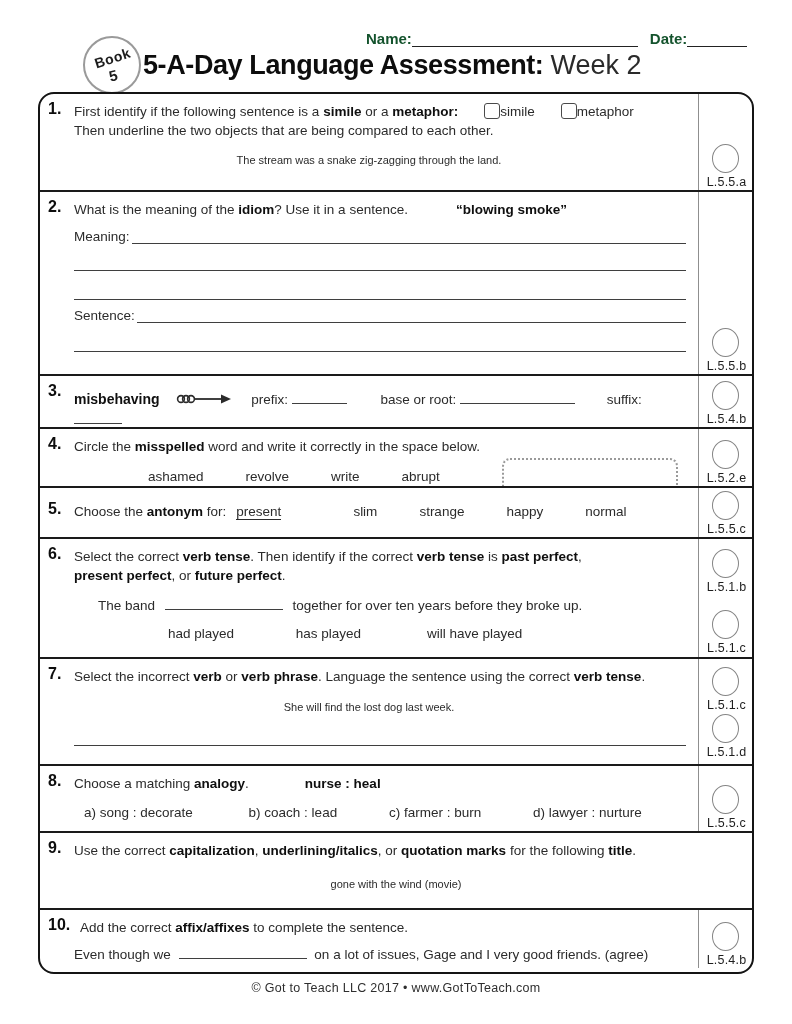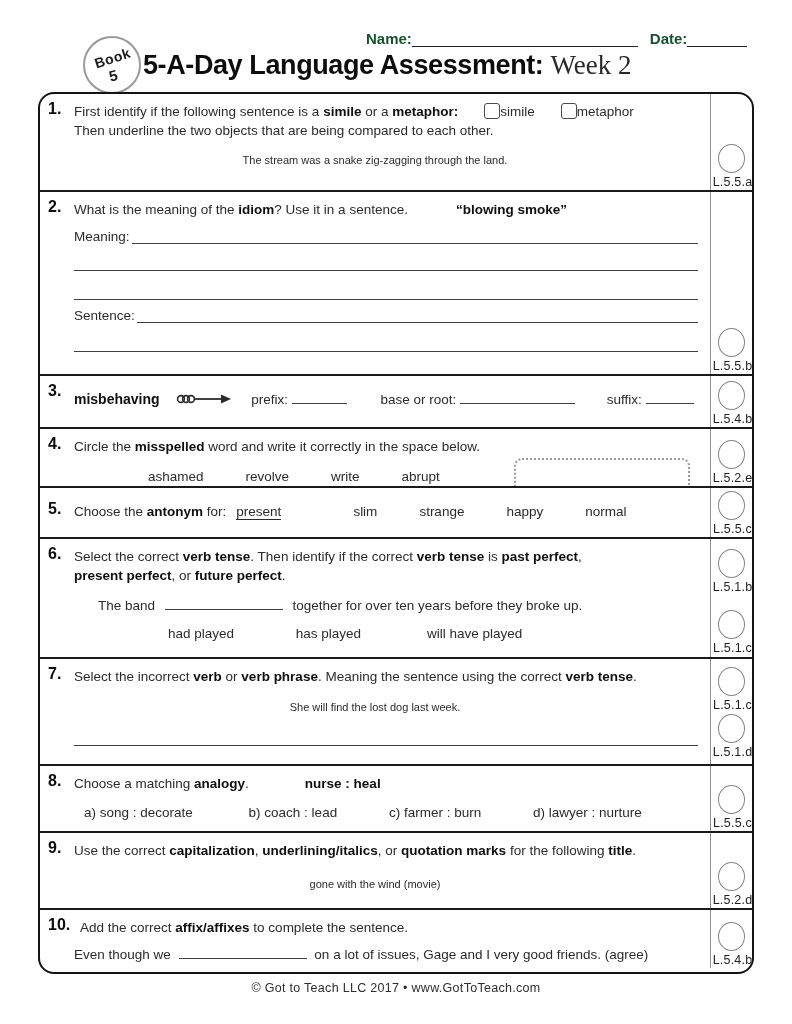--- a/index.html
+++ b/index.html
@@ -14,30 +14,30 @@
                 color: #1c1c1c; transform: rotate(-18deg); letter-spacing: .5px; }
   .badge-num  { position: absolute; left: 24px; top: 29px; font-size: 15px; font-weight: 700;
                 color: #1c1c1c; transform: rotate(-14deg); }
   .name-row { position: absolute; left: 366px; top: 30px; display: flex; align-items: flex-end; }
   .nd-label { font-size: 15px; font-weight: 700; color: #14532d; }
   .nd-line  { display: inline-block; height: 15px; border-bottom: 1.6px solid #222; }
   .name-line { width: 226px; margin-right: 12px; }
   .date-line { width: 60px; }
   .page-title { position: absolute; left: 143px; top: 50px; white-space: nowrap; }
   .title-bold  { font-size: 27px; font-weight: 800; color: #0d0d0d; letter-spacing: -0.4px; }
-  .title-light { font-size: 27px; font-weight: 400; color: #2a2a2a; margin-left: 7px; font-family: Liberation Serif, serif; }
+  .title-light { font-size: 27px; font-weight: 400; color: #2a2a2a; margin-left: 7px; }
 
   
   .box { position: absolute; left: 38px; top: 92px; width: 716px; height: 882px;
          border: 2.5px solid #141414; border-radius: 16px; overflow: hidden;
          display: flex; flex-direction: column; background: #fff; }
   .sec { display: flex; flex: none; }
   .sec + .sec { border-top: 2px solid #1a1a1a; }
   .sec-main { flex: 1 1 auto; padding: 6px 8px 0 8px; overflow: hidden; }
-  .sec-right { flex: none; width: 42px; border-left: 1.3px solid #8f8f8f;
+  .sec-right { flex: none; width: 54px; border-left: 1.3px solid #8f8f8f;
                display: flex; flex-direction: column; align-items: center; }
   .sec-right.single { justify-content: flex-end; padding-bottom: 1px; }
   .sec-right.double { justify-content: space-between; padding: 10px 0 2px 0; }
   .std-group { display: flex; flex-direction: column; align-items: center; }
   .std-circle { width: 27px; height: 29px; border: 1.6px solid #858585; border-radius: 50%;
                 background: #fff; margin-bottom: 2px; }
   .std-label { font-size: 12.5px; color: #1e1e1e; letter-spacing: .2px; align-self: flex-start;
                padding-left: 2px; white-space: nowrap; }
   .std-group .std-label { align-self: center; }
 
@@ -228,21 +228,21 @@
           <span class="std-circle"></span>
           <span class="std-label">L.5.1.c</span>
         </div>
       </div>
     </div>
 
     <div class="sec" style="height:107px">
       <div class="sec-main">
         <div class="qline">
           <span class="qnum">7.</span>
-          <span class="qtext"><span>Select the incorrect </span><span class="b">verb</span><span> or </span><span class="b">verb phrase</span><span>.  Meaning the sentence using the correct </span><span class="b">verb tense</span><span>.</span></span>
+          <span class="qtext"><span>Select the incorrect </span><span class="b">verb</span><span> or </span><span class="b">verb phrase</span><span>.  Language the sentence using the correct </span><span class="b">verb tense</span><span>.</span></span>
         </div>
         <div class="csent" style="margin-top:15px">She will find the lost dog last week.</div>
         <div class="wline full" style="margin-top:32px"></div>
       </div>
       <div class="sec-right double" style="padding-top:8px;padding-bottom:5px">
         <div class="std-group">
           <span class="std-circle"></span>
           <span class="std-label">L.5.1.c</span>
         </div>
         <div class="std-group">
@@ -274,26 +274,20 @@
     </div>
 
     <div class="sec" style="height:77px">
       <div class="sec-main">
         <div class="qline">
           <span class="qnum">9.</span>
           <span class="qtext"><span>Use the correct </span><span class="b">capitalization</span><span>, </span><span class="b">underlining/italics</span><span>, or </span><span class="b">quotation marks</span><span> for the following </span><span class="b">title</span><span>.</span></span>
         </div>
         <div class="csent" style="margin-top:18px">gone with the wind (movie)</div>
       </div>
-      <div class="sec-right single">
-        <div class="std-group">
-          <span class="std-circle"></span>
-          <span class="std-label">L.5.2.d</span>
-        </div>
-      </div>
     </div>
 
     <div class="sec" style="height:60px">
       <div class="sec-main">
         <div class="qline">
           <span class="qnum wide">10.</span>
           <span class="qtext"><span>Add the correct </span><span class="b">affix/affixes</span><span> to complete the sentence.</span></span>
         </div>
         <div style="margin-left:26px;margin-top:10px;font-size:13.5px">
           <span>Even though we</span>

